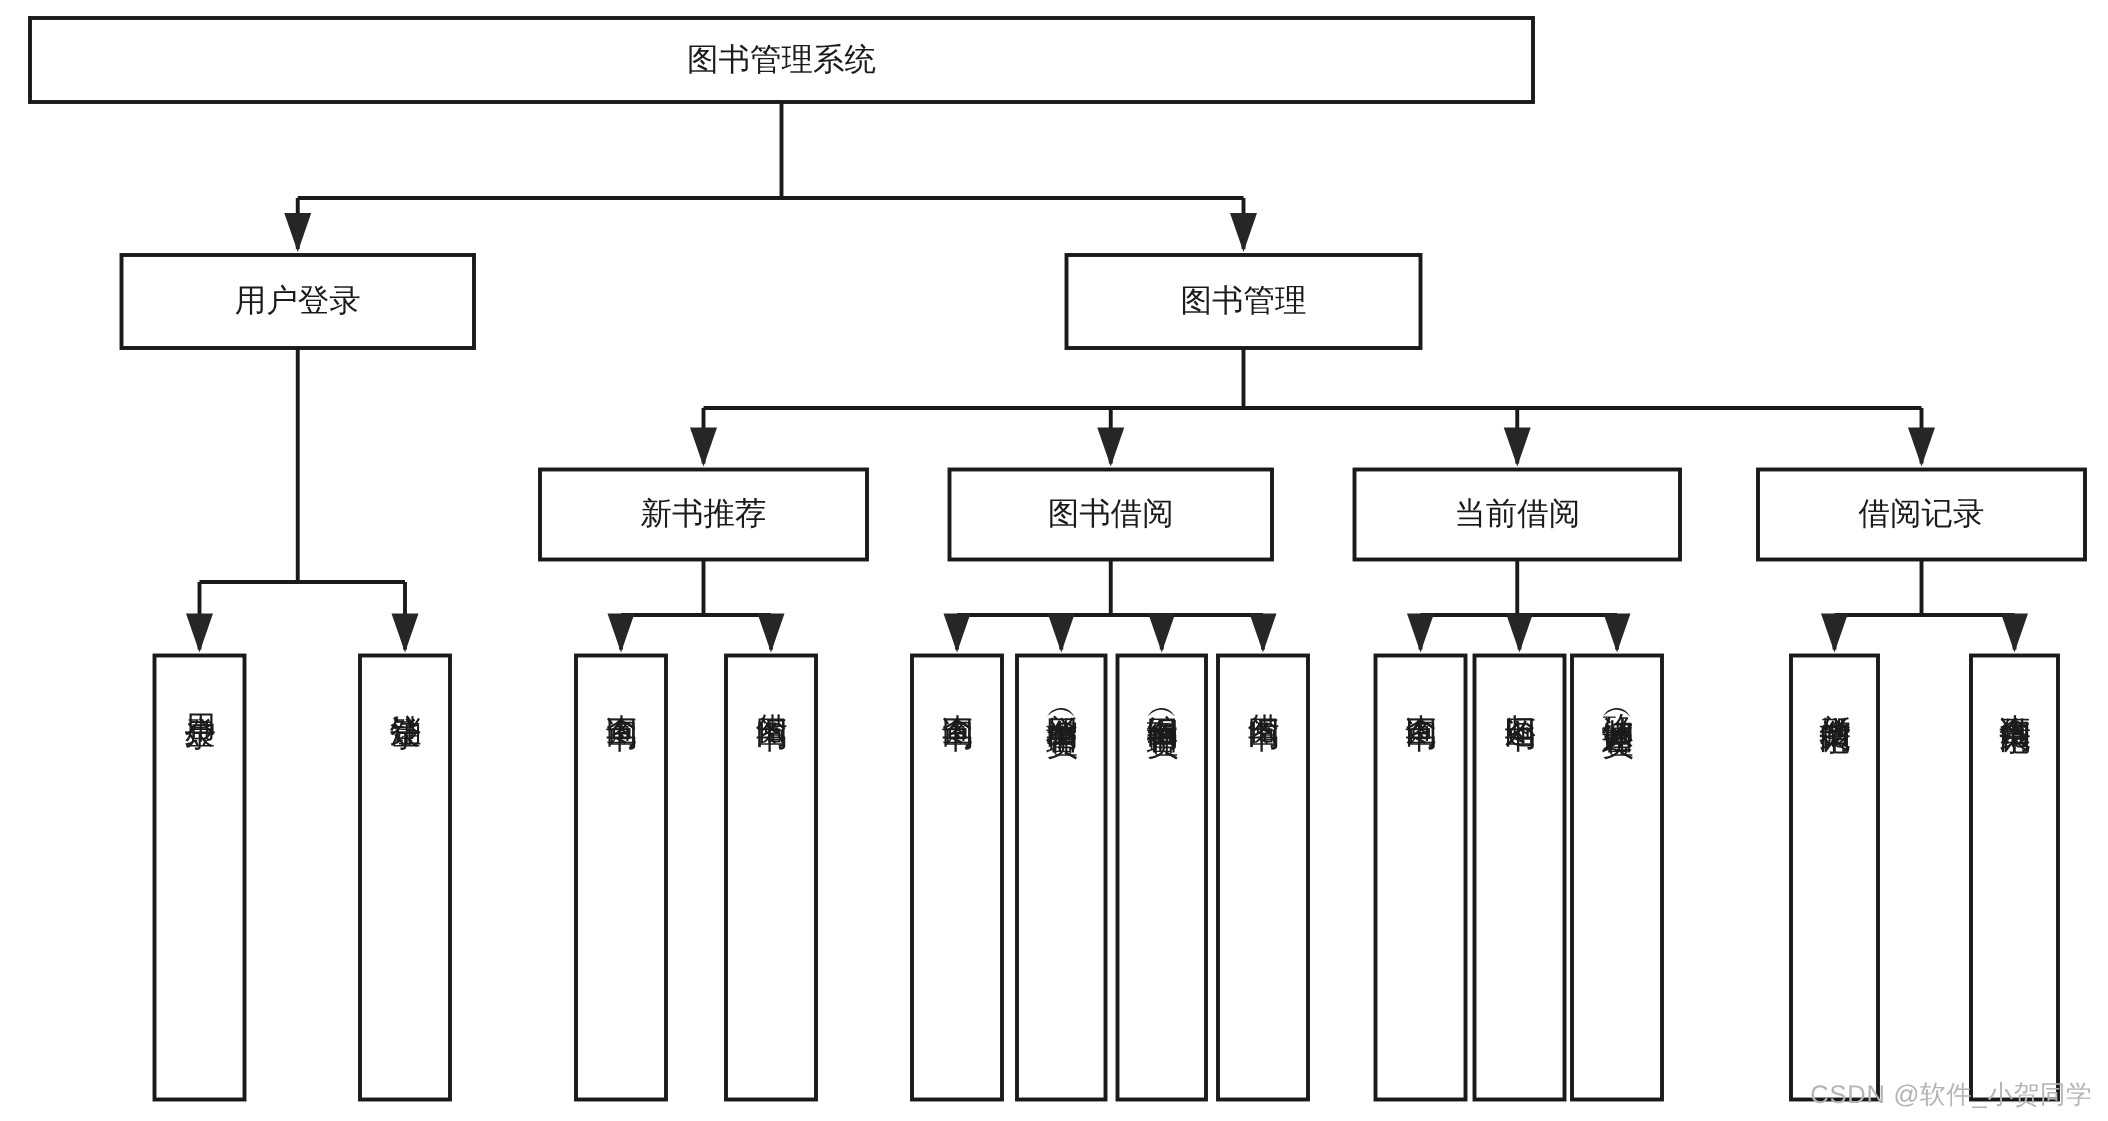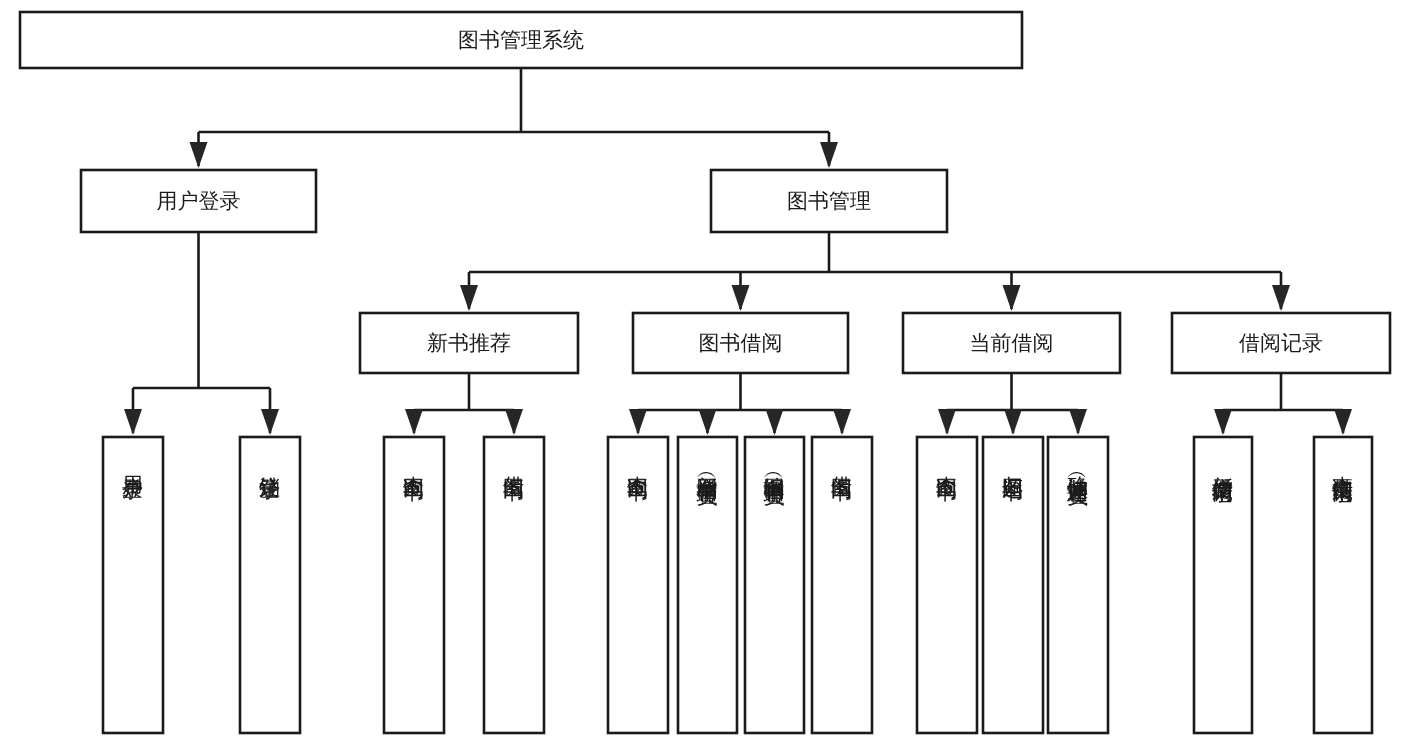--- a/index.html
+++ b/index.html
@@ -204,13 +204,14 @@
         <span>确认归还（管理员）</span>
       </div>
       <div class="vlabel-wrap" style="left: 1194px; top: 459px; width: 58px; height: 266px;">
         <span>新增借阅记录</span>
       </div>
       <div class="vlabel-wrap" style="left: 1314px; top: 459px; width: 58px; height: 266px;">
         <span>查询借阅记录</span>
       </div>
     </div>
 
+  <div class="watermark">CSDN @软件_小贺同学</div>
 </div>
 
 </body></html>

